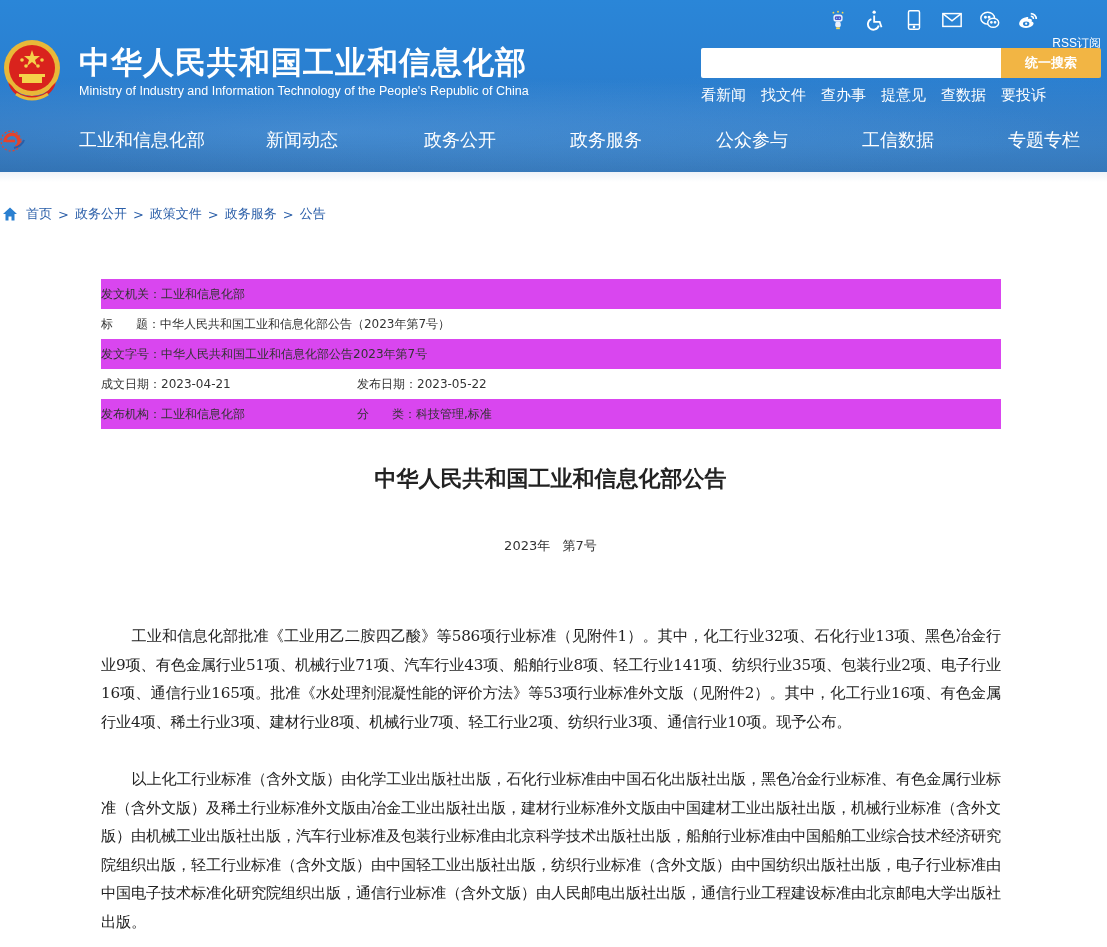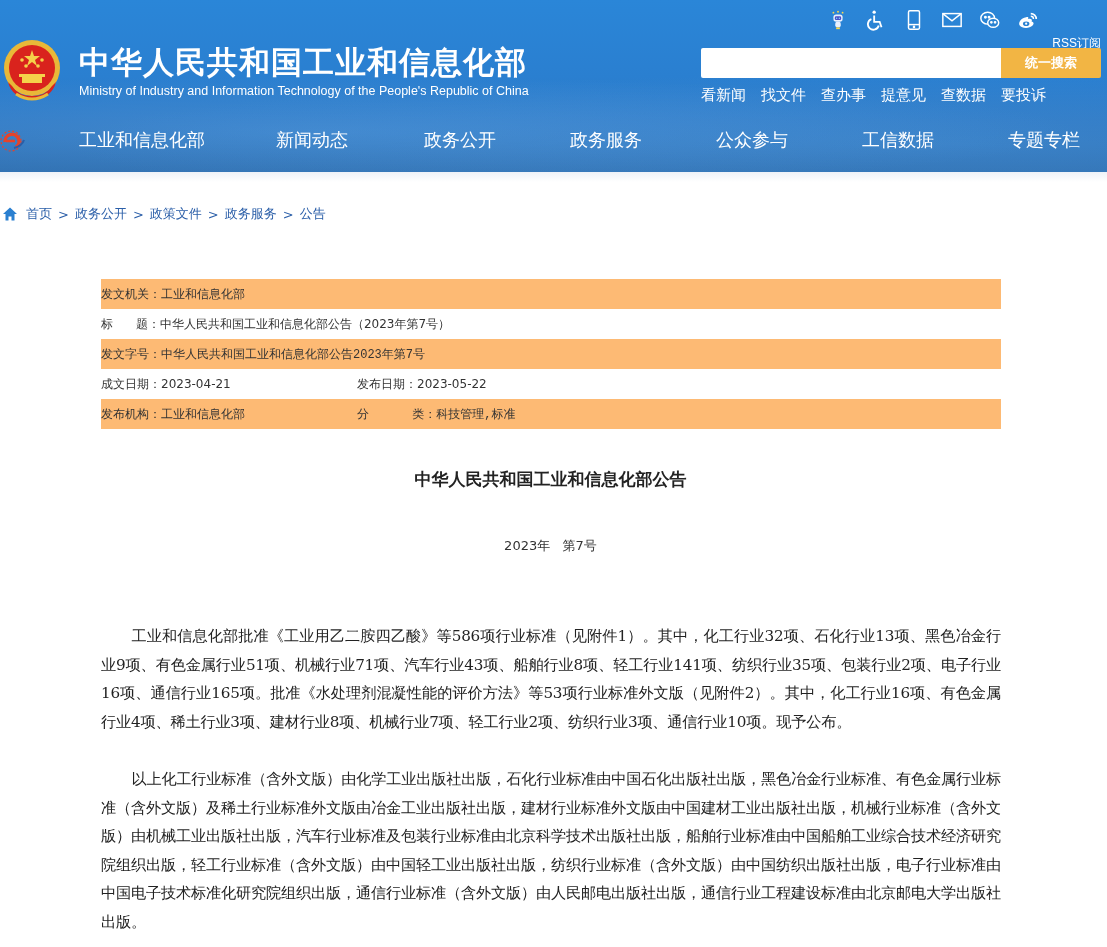--- a/index.html
+++ b/index.html
@@ -61,30 +61,30 @@
 
     
     .breadcrumb { position: absolute; left: 2px; top: 205px; display: flex; align-items: center; font-size: 13px; color: #2a5ea8; }
     .breadcrumb .home-icon { width: 16px; height: 16px; margin-right: 8px; }
     .breadcrumb a { color: #2a5ea8; text-decoration: none; }
     .breadcrumb .sep { margin: 0 6px; color: #2a5ea8; }
 
     
     .meta { position: absolute; left: 101px; top: 279px; width: 900px; }
     .meta-row { height: 30px; display: flex; align-items: center; font-size: 12px; color: #333; }
-    .meta-row.shaded { background: #fdba74; font-family: Liberation Mono, monospace; }
+    .meta-row.shaded { background: #d946ef; }
     .meta-cell { display: flex; align-items: center; }
     .meta-cell.first { width: 256px; }
     .meta-label { color: #333; white-space: pre; }
     .meta-value { color: #333; }
 
     
     .article-title {
       position: absolute; left: 0; width: 1101px; top: 464px; text-align: center;
-      font-size: 17px; font-weight: bold; color: #222; line-height: 30px;
+      font-size: 22px; font-weight: bold; color: #222; line-height: 30px;
     }
     .article-number {
       position: absolute; left: 0; width: 1101px; top: 537px; text-align: center;
       font-size: 13px; color: #333; white-space: pre; line-height: 18px;
     }
     .article-body { position: absolute; left: 101px; top: 622px; width: 900px; }
     .article-body p {
       font-family: "DejaVu Serif", "Liberation Serif", serif; font-size: 15.2px; color: #222;
       line-height: 28.5px; text-indent: 2em; text-align: justify; letter-spacing: -0.2px;
     }
@@ -186,21 +186,21 @@
   <div class="main-nav">
     <div class="nav-logo">
       <svg viewBox="0 0 26 26" width="26" height="26">
         <circle cx="11" cy="13" r="10" fill="none" stroke="#e5432a" stroke-width="1.2" stroke-dasharray="2 2"></circle>
         <path d="M5 14 A7 7 0 1 1 16 19" fill="none" stroke="#e5432a" stroke-width="3.4"></path>
         <path d="M6 13 H15" stroke="#e5432a" stroke-width="2.6"></path>
         <path d="M14 20 Q22 18 24 12" stroke="#2a5ea8" stroke-width="2" fill="none"></path>
       </svg>
     </div>
     <a class="nav-item" style="left:79px">工业和信息化部</a>
-    <a class="nav-item" style="left:276px">新闻动态</a>
+    <a class="nav-item" style="left:266px">新闻动态</a>
     <a class="nav-item" style="left:424px">政务公开</a>
     <a class="nav-item" style="left:570px">政务服务</a>
     <a class="nav-item" style="left:716px">公众参与</a>
     <a class="nav-item" style="left:862px">工信数据</a>
     <a class="nav-item" style="left:1008px">专题专栏</a>
   </div>
 </div>
 <div class="nav-shadow"></div>
 
 <div class="breadcrumb">

